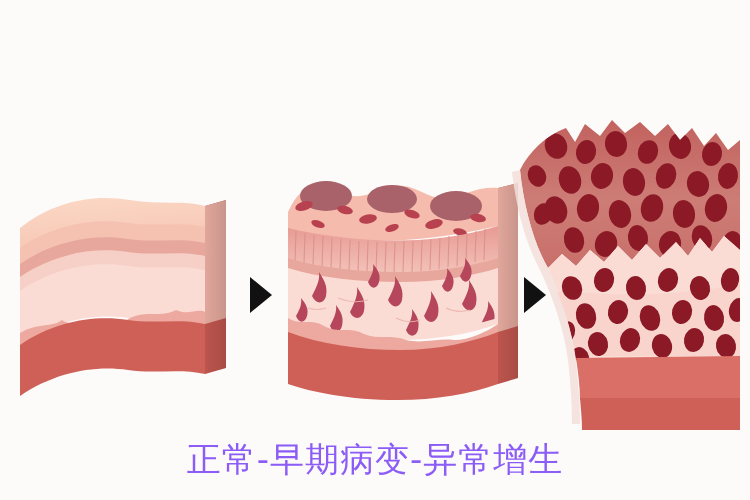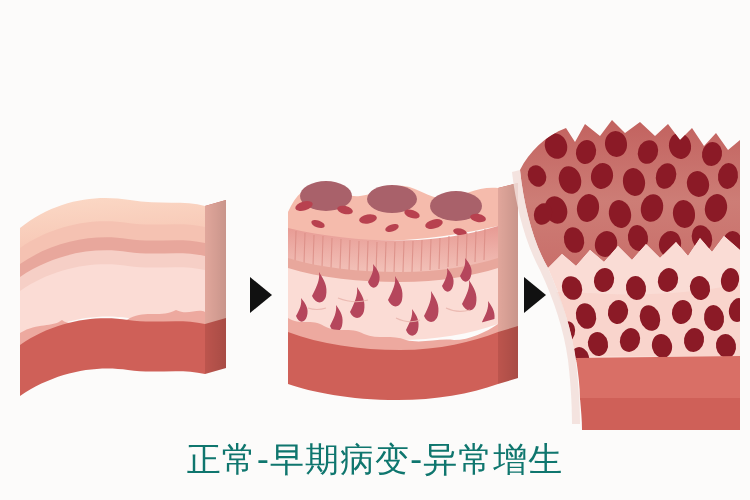--- a/index.html
+++ b/index.html
@@ -26,21 +26,21 @@
     height: 500px;
   }
   #caption {
     position: absolute;
     left: 0;
     top: 437px;
     width: 750px;
     text-align: center;
     font-size: 34px;
     letter-spacing: 1px;
-    color: #0f766e;
+    color: #8b5cf6;
     font-family: "DejaVu Sans", "Liberation Sans", sans-serif;
     white-space: nowrap;
   }
 </style>
 </head>
 <body>
 
 <div id="figure">
 
   <svg id="illustration" viewBox="0 0 750 500">

